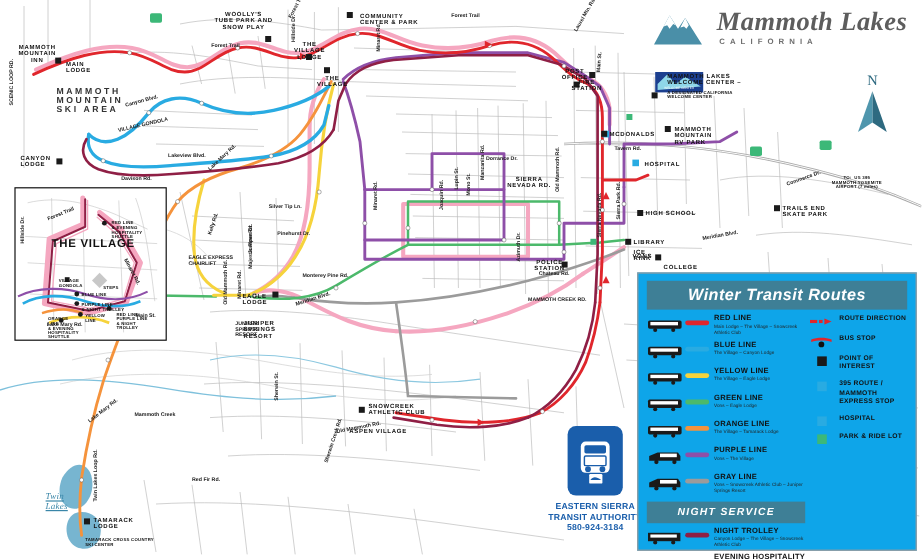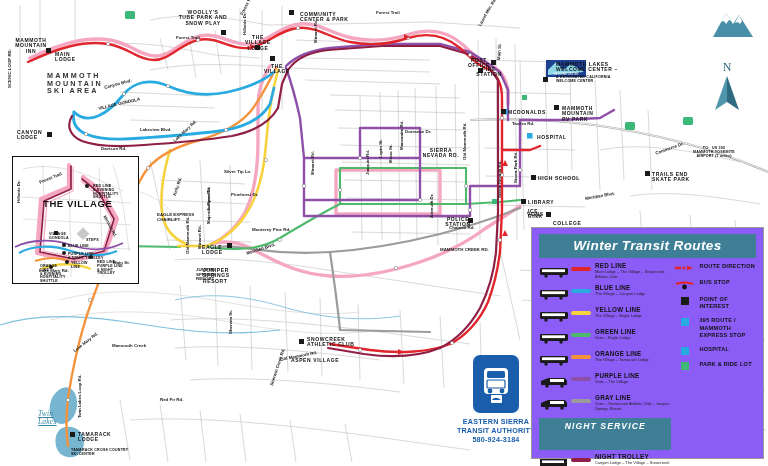--- a/index.html
+++ b/index.html
@@ -88,33 +88,33 @@
   }
   #esta .txt {
     font-size: 7.2px; font-weight: bold; color:#1a5eab;
     line-height: 1.28; letter-spacing:.2px;
   }
 
   
   #legend {
     position: absolute; left: 531px; top: 227px;
     width: 233px; height: 232px;
-    background: #8b5cf6;
+    background: #0ea5e9;
     border: 1px solid #9a9a9a;
     padding: 6px 7px 4px 7px;
   }
   .legend-banner {
     background: #3e7f96; color:#ffffff;
     text-align:center;
     font-size: 13.5px; font-weight: bold; font-style: italic;
     letter-spacing: .4px;
     padding: 4px 0 5px; margin-bottom: 5px;
   }
   .legend-banner.small {
-    font-size: 8.6px; padding: 3px 0 19px; margin: 4px 0 4px;
+    font-size: 8.6px; padding: 3px 0 5px; margin: 4px 0 4px;
     letter-spacing: 1.1px;
   }
   .legend-cols { display: flex; gap: 2px; }
   .legend-left  { width: 138px; }
   .legend-right { width: 86px; padding-left: 2px; }
 
   .route-row {
     display: flex; align-items: flex-start;
     margin-bottom: 3.0px;
   }
@@ -567,20 +567,24 @@
     <path d="M21,18 L33,52 L21,44 z" fill="#2e6a80"></path>
     <path d="M21,18 L9,52 L21,44 z" fill="#4f96ad"></path>
   </svg>
 
   <div id="brand-logo">
     <svg width="46" height="34" viewBox="0 0 46 34">
       <path d="M3,31 L16,7 L23,18 L29,9 L43,31 z" fill="#4a8fa8"></path>
       <path d="M16,7 L11,16 L14,15 L16,18 L19,14 L21,15 z" fill="#ffffff"></path>
       <path d="M29,9 L25,17 L28,16 L30,18 L32,15 z" fill="#ffffff"></path>
     </svg>
+    <div class="wordmark">
+      <div class="wm-main">Mammoth Lakes</div>
+      <div class="wm-sub">CALIFORNIA</div>
+    </div>
   </div>
 
   <div id="esta">
     <div class="icon-box">
       <svg width="30" height="40" viewBox="0 0 30 40">
         <rect x="3" y="4" width="24" height="26" rx="4" fill="#ffffff"></rect>
         <rect x="6" y="7" width="18" height="7" rx="1.5" fill="#1a5eab"></rect>
         <rect x="6" y="16" width="18" height="8" rx="1" fill="#ffffff" stroke="#1a5eab" stroke-width="1.2"></rect>
         <circle cx="9" cy="27" r="2.4" fill="#1a5eab"></circle>
         <circle cx="21" cy="27" r="2.4" fill="#1a5eab"></circle>

